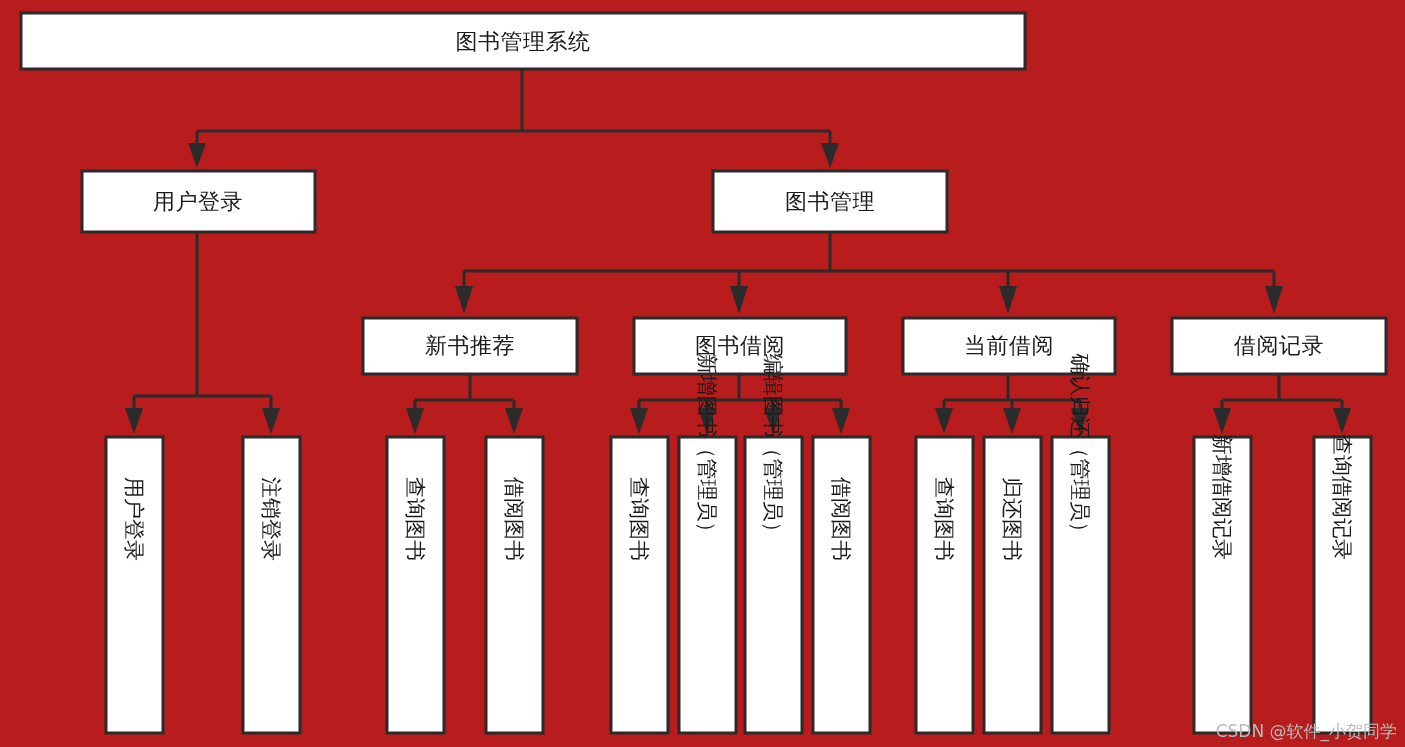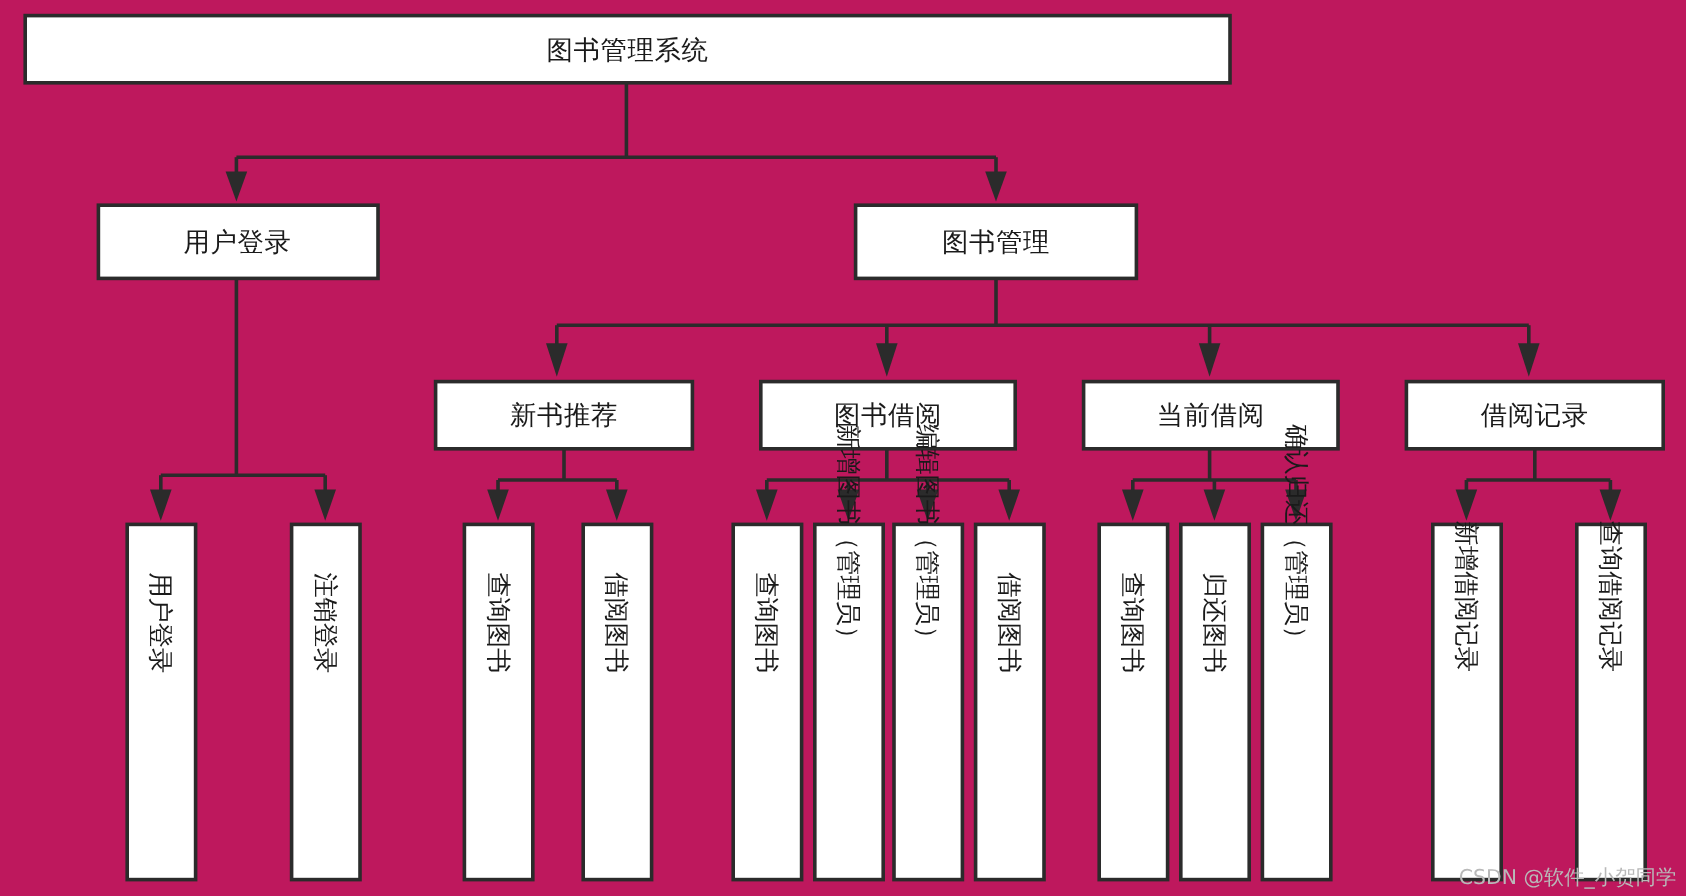--- a/index.html
+++ b/index.html
@@ -8,21 +8,21 @@
     padding: 0;
     background: #ffffff;
   }
   body {
     font-family: "DejaVu Sans", "Liberation Sans", sans-serif;
   }
   #diagram-root {
     position: relative;
     width: 1405px;
     height: 747px;
-    background: #be185d;
+    background: #b91c1c;
     overflow: hidden;
   }
   svg#flow {
     position: absolute;
     left: 0;
     top: 0;
     width: 1405px;
     height: 747px;
     display: block;
   }

